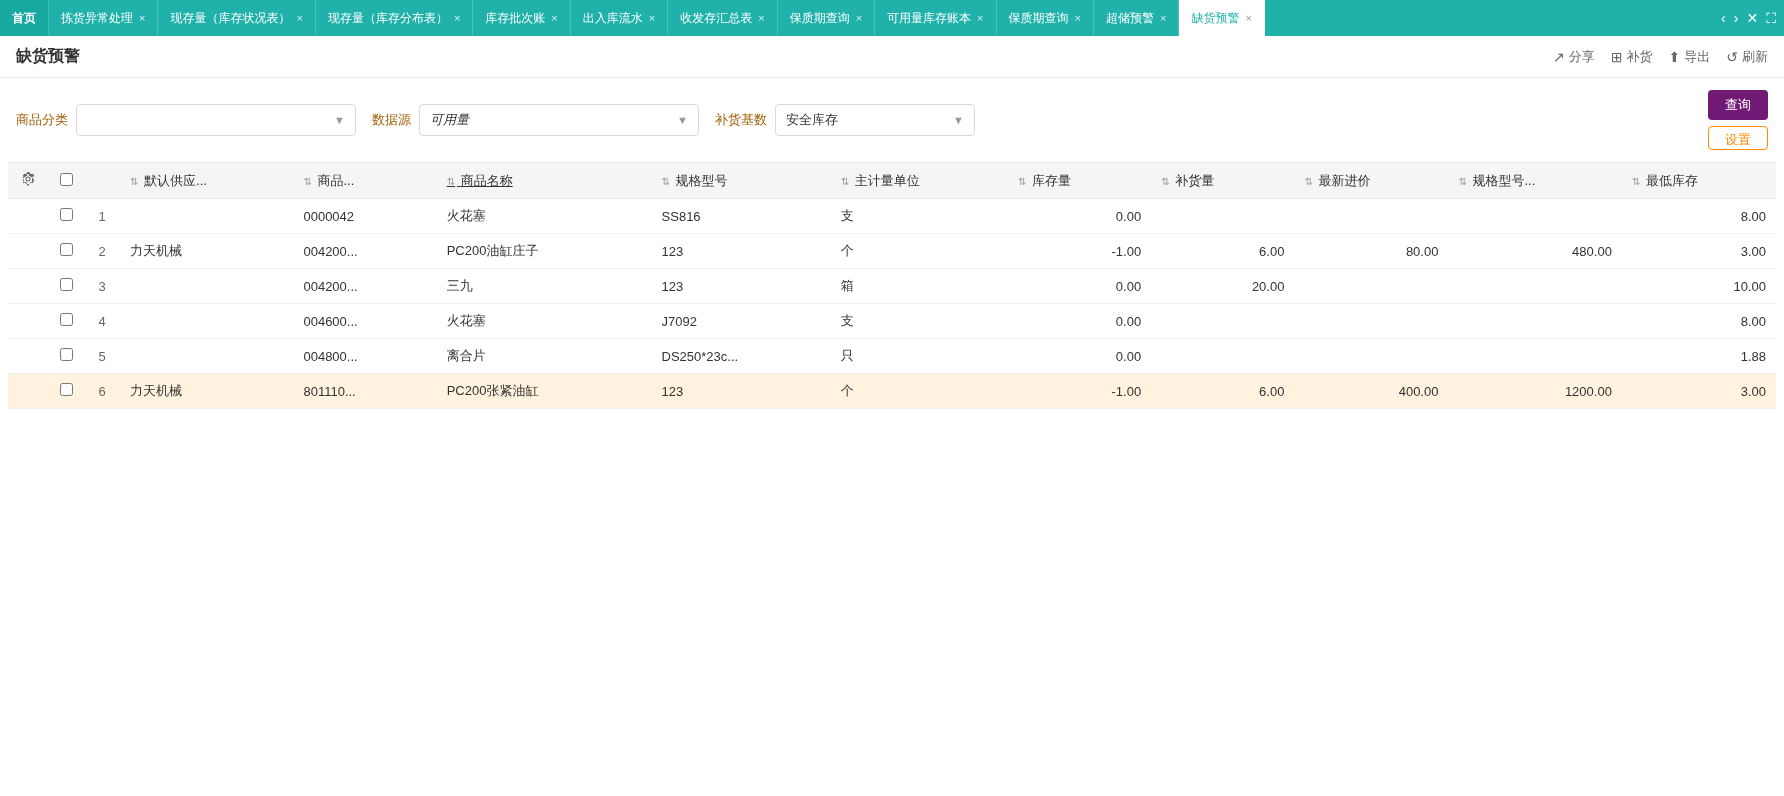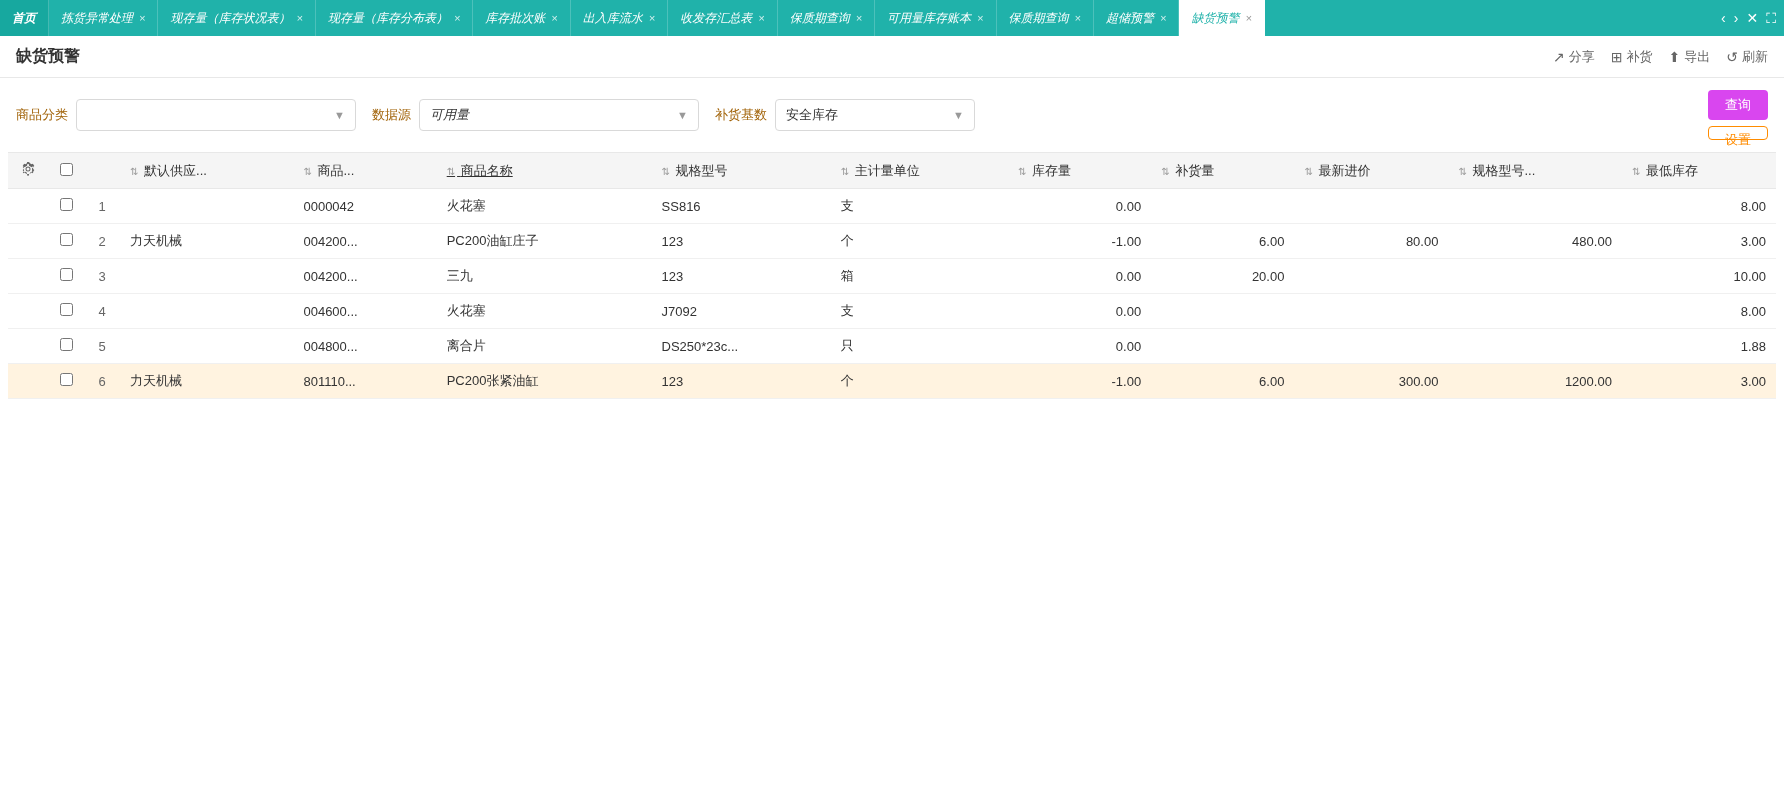--- a/index.html
+++ b/index.html
@@ -17,21 +17,20 @@
       display: flex;
       align-items: center;
       padding: 0 12px;
       height: 100%;
       color: #fff;
       font-size: 12px;
       cursor: pointer;
       white-space: nowrap;
       border-right: 1px solid rgba(255,255,255,0.2);
       position: relative;
-      font-style: italic;
     }
     .tab-item:first-child {
       background: #17a89f;
       font-weight: bold;
     }
     .tab-item.active {
       background: #fff;
       color: #20b2aa;
     }
     .tab-item .close-icon {
@@ -136,38 +135,38 @@
       font-size: 11px;
       margin-left: 8px;
     }
     .filter-actions {
       margin-left: auto;
       display: flex;
       flex-direction: column;
       gap: 6px;
     }
     .btn-query {
-      background: #d946ef;
+      background: #701a75;
       color: #fff;
       border: none;
       border-radius: 4px;
       padding: 5px 12px;
       cursor: pointer;
       font-size: 13px;
       height: 30px;
     }
     .btn-settings {
       background: #fff;
       color: #ff8c00;
       border: 1px solid #ff8c00;
       border-radius: 4px;
       padding: 4px 16px;
       cursor: pointer;
       font-size: 13px;
-      height: 14px;
+      height: 24px;
     }
 
     
     .table-container {
       padding: 0 8px;
     }
     table {
       width: 100%;
       border-collapse: collapse;
       font-size: 13px;
@@ -493,20 +492,20 @@
       <input type="checkbox" style="">
     </td>
     <td class="row-num">6</td>
     <td>力天机械</td>
     <td>801110...</td>
     <td>PC200张紧油缸</td>
     <td>123</td>
     <td>个</td>
     <td class="td-number">-1.00</td>
     <td class="td-number">6.00</td>
-    <td class="td-number">300.00</td>
+    <td class="td-number">400.00</td>
     <td class="td-number">1200.00</td>
     <td class="td-number">3.00</td>
   </tr>
         </tbody>
     </table>
   </div>
 </div>
 
 </body></html>

